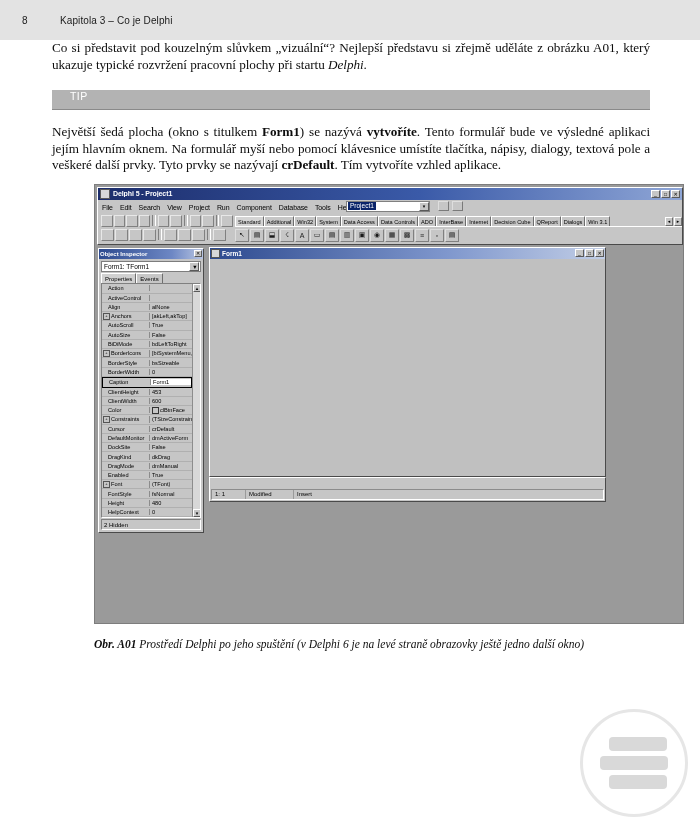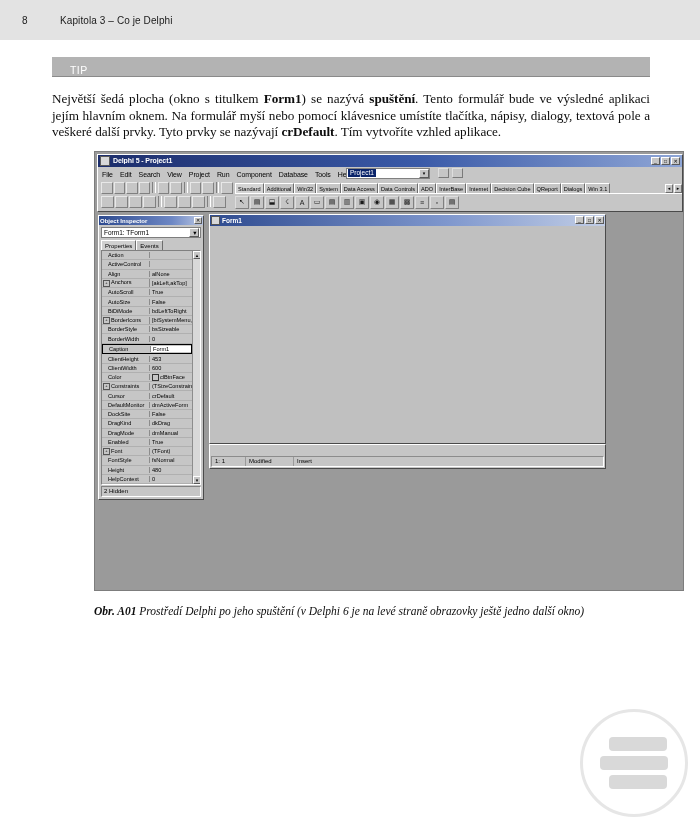--- a/index.html
+++ b/index.html
@@ -63,21 +63,21 @@
 
   
   .tip-box {
     margin: 17px 0 14px 0;
     border-bottom: 1.5px solid #8a8a8a;
   }
   .tip-head {
     background: #b3b3b3;
     height: 19px;
     display: flex;
-    align-items: flex-end;
+    align-items: flex-start;
     padding-left: 18px;
     box-sizing: border-box;
   }
   .tip-head-label {
     font-family: "Liberation Sans", sans-serif;
     font-size: 10.5px;
     color: #ffffff;
     letter-spacing: 0.4px;
   }
   .tip-body {
@@ -595,28 +595,29 @@
 <body>
 
 <div class="page-header">
   <div class="page-number">8</div>
   <div class="running-title">Kapitola 3 – Co je Delphi</div>
 </div>
 
 <div class="page-body">
 
 
+  <p class="para">Co si představit pod kouzelným slůvkem „vizuální“? Nejlepší představu si zřejmě uděláte z obrázku A01, který ukazuje typické rozvržení pracovní plochy při startu <i>Delphi</i>.</p>
 
   <div class="tip-box">
     <div class="tip-head">
       <span class="tip-head-label">TIP</span>
     </div>
   </div>
 
-  <p class="para">Největší šedá plocha (okno s titulkem <b>Form1</b>) se nazývá <b>spuštění</b>. Tento formulář bude ve výsledné aplikaci jejím hlavním oknem. Na formulář myší nebo pomocí klávesnice umístíte tlačítka, nápisy, dialogy, textová pole a veškeré další prvky. Tyto prvky se nazývají <b>crDefault</b>. Tím vytvoříte vzhled aplikace.</p>
+  <p class="para">Největší šedá plocha (okno s titulkem <b>Form1</b>) se nazývá <b>vytvoříte</b>. Tento formulář bude ve výsledné aplikaci jejím hlavním oknem. Na formulář myší nebo pomocí klávesnice umístíte tlačítka, nápisy, dialogy, textová pole a veškeré další prvky. Tyto prvky se nazývají <b>crDefault</b>. Tím vytvoříte vzhled aplikace.</p>
 
   <div class="figure-wrap">
     <div class="delphi-shell">
 
       <div class="ide-window">
 
         <div class="titlebar">
           <div class="titlebar-icon"></div>
           <div class="titlebar-text">Delphi 5 - Project1</div>
           <div class="win-btns">

